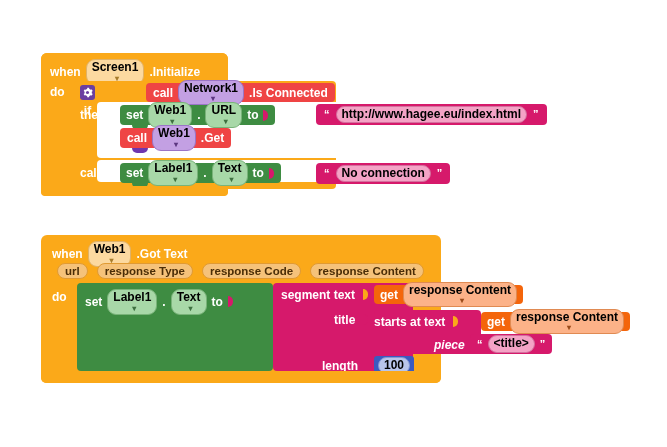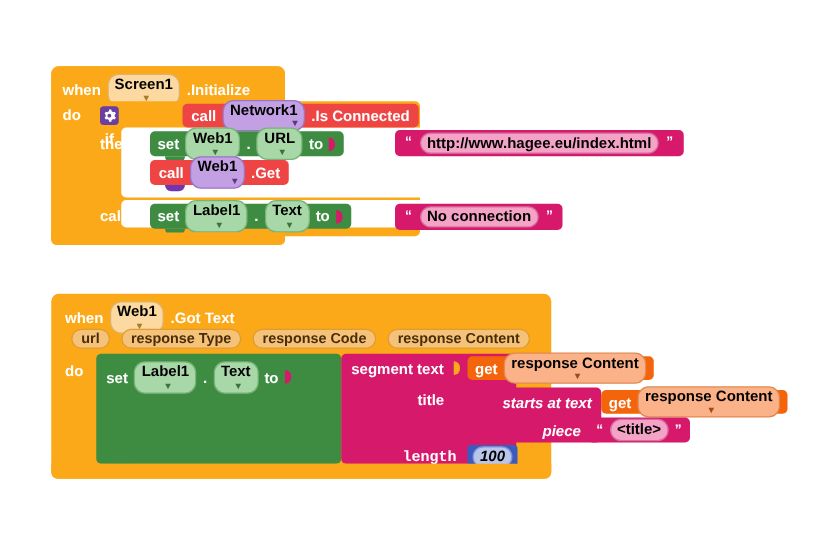--- a/index.html
+++ b/index.html
@@ -57,40 +57,40 @@
   .control{background:#FBA919;border-radius:4px;}
   .gear{
     width:15px;height:15px;border-radius:3px;
     background:#6B3FA0;
     display:flex;align-items:center;justify-content:center;
   }
   .gear svg{display:block;}
 
   
   .purple{background:#ef4444;border-radius:4px;}
-  .f-purple{background:#C3A0E3;border-color:#9a74c6;align-items:flex-end;}
+  .f-purple{background:#C3A0E3;border-color:#9a74c6;}
   .f-purple .caret{color:#4b2570;}
 
   
   .green{background:#3E8C42;border-radius:4px;}
   .f-green{background:#A8D8A8;border-color:#79b379;}
   .f-green .caret{color:#2c5e2e;}
 
   
   .magenta{background:#D6196B;border-radius:4px;}
   .f-magenta{background:#F4A3C6;border-color:#d4709e;color:#000;}
   .quote{color:#ffffff;font-weight:bold;font-size:11px;line-height:1;}
 
   
   .varblk{background:#F4650B;border-radius:4px;}
   .f-var{background:#FCB288;border-color:#e08a52;}
   .f-var .caret{color:#8a3a07;}
 
   
-  .math{background:#3B5BBF;border-radius:4px;font-style:italic;}
+  .math{background:#3B5BBF;border-radius:4px;}
   .f-math{background:#B9C5EB;border-color:#8497d4;}
 
   
   .row{display:flex;align-items:center;gap:5px;white-space:nowrap;}
 
   
   .socket{
     display:inline-block;width:6px;height:13px;
     border-radius:0 6px 6px 0;
     background:rgba(0,0,0,0.0);
@@ -258,36 +258,36 @@
   <div class="blk row" style="left:281px;top:288px;">
     <span class="lbl">segment  text</span>
     <span class="socket sock-o" style="margin-left:3px;"></span>
   </div>
 
   <div class="blk row" style="left:334px;top:313px;">
     <span class="lbl">title</span>
     <span class="socket sock-m" style="margin-left:3px;"></span>
   </div>
 
-  <div class="blk row" style="left:322px;top:359px;font-family:Liberation Mono, monospace;">
+  <div class="blk row" style="left:322px;top:359px;">
     <span class="lbl">length</span>
     <span class="socket sock-b" style="margin-left:3px;"></span>
   </div>
 
   <div class="blk varblk row" style="left:374px;top:285px;height:19px;padding:0 6px;border-radius:4px;">
     <span class="lbl">get</span>
     <span class="field f-var">
       <span>response Content</span>
       <span class="caret">▾</span>
     </span>
   </div>
 
   <div class="blk magenta" style="left:374px;top:310px;width:107px;height:44px;border-radius:4px;"></div>
 
-  <div class="blk row" style="left:402px;top:315px;font-style:italic;">
+  <div class="blk row" style="left:374px;top:315px;">
     <span class="lbl">starts at  text</span>
     <span class="socket sock-o" style="margin-left:3px;"></span>
   </div>
 
   <div class="blk row" style="left:434px;top:338px;font-style:italic;">
     <span class="lbl">piece</span>
     <span class="socket sock-m" style="margin-left:3px;"></span>
   </div>
 
   <div class="blk varblk row" style="left:481px;top:312px;height:19px;padding:0 6px;border-radius:4px;">

